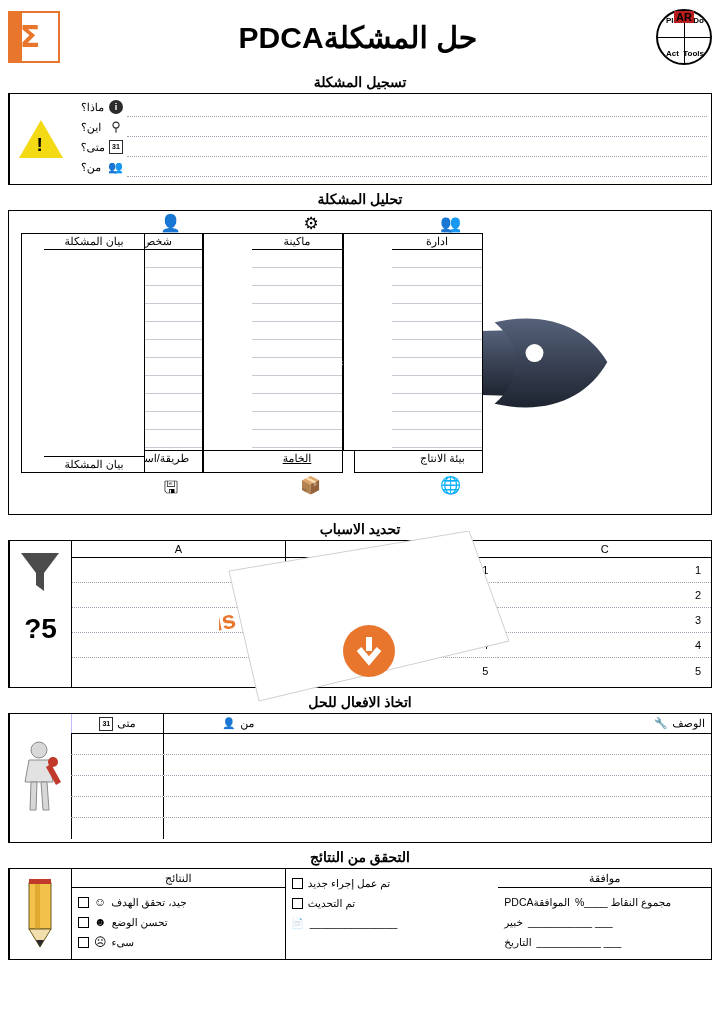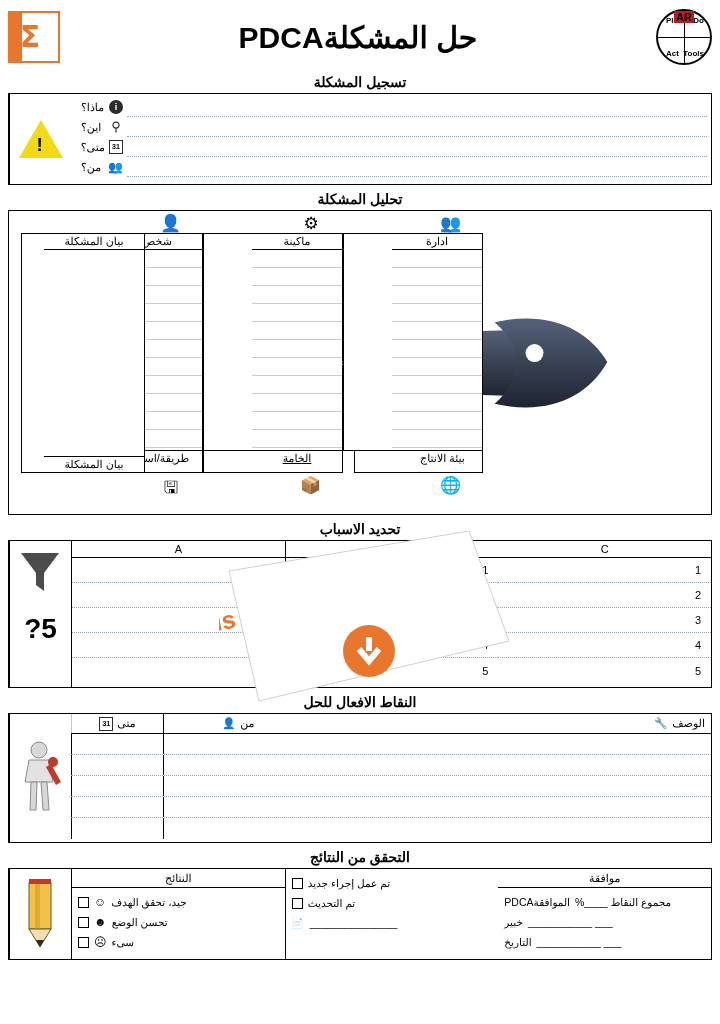--- a/index.html
+++ b/index.html
@@ -331,21 +331,21 @@
     <div class="watermark">
       <svg viewBox="0 0 300 190" width="300" height="190">
         <polygon points="10,40 250,0 290,110 40,170" fill="#ffffff" stroke="#d0d0d0"></polygon>
         <text x="18" y="96" transform="rotate(-11 18 96)" font-family="Liberation Sans, sans-serif" font-size="25" font-weight="bold" fill="#e8762d">www.leanmap.com/tools</text>
         <circle cx="150" cy="120" r="26" fill="#e8762d"></circle>
         <path d="M150 106 v14 M140 118 l10 12 l10 -12" stroke="#fff" stroke-width="6" fill="none"></path>
       </svg>
     </div>
   </div>
 
-  <div class="section-title">النقاط الافعال للحل</div>
+  <div class="section-title">اتخاذ الافعال للحل</div>
   <div class="box s4">
     <div class="tbl">
       <div class="thead">
         <div class="th desc">
           <span>الوصف</span>
           <span>🔧</span>
         </div>
         <div class="th who">
           <span>من</span>
           <span>👤</span>

